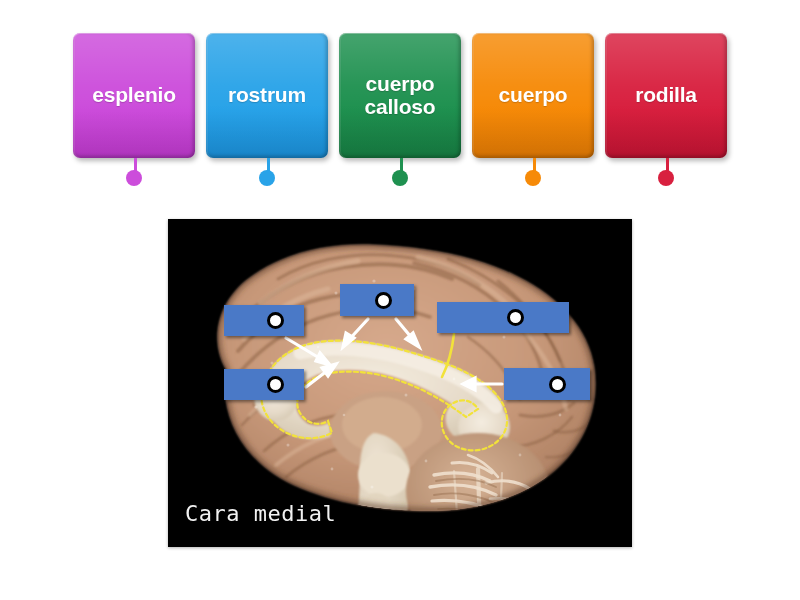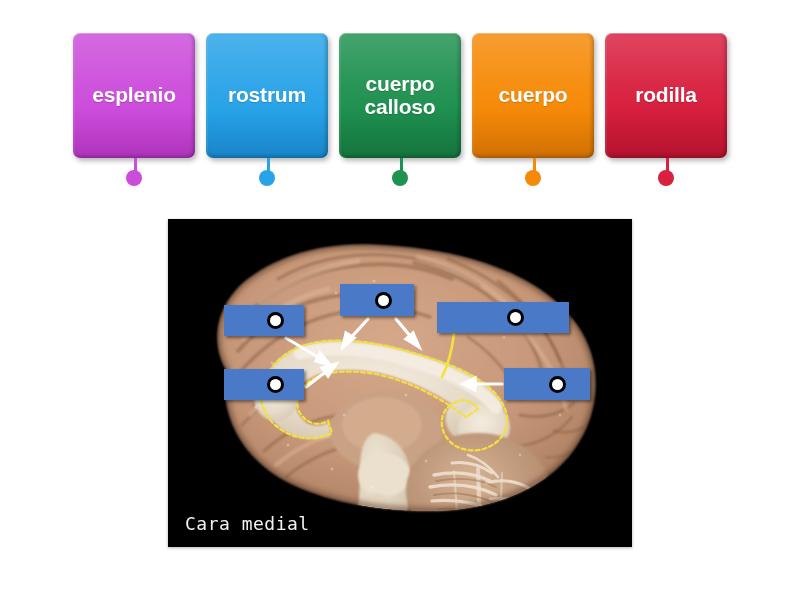--- a/index.html
+++ b/index.html
@@ -111,24 +111,24 @@
   #brain-svg {
     position: absolute;
     left: 0; top: 0;
     width: 464px;
     height: 328px;
     display: block;
   }
   #caption {
     position: absolute;
     left: 17px;
-    bottom: 13px;
+    bottom: 21px;
     color: #f2f2f2;
     font-family: "DejaVu Sans Mono", "Liberation Mono", monospace;
-    font-size: 18px;
+    font-size: 22px;
     letter-spacing: 0.5px;
     white-space: nowrap;
     user-select: none;
   }
 
   
   .drop-bar {
     position: absolute;
     background: #4a79c7;
     box-shadow: 2px 2px 3px rgba(0,0,0,0.45);

